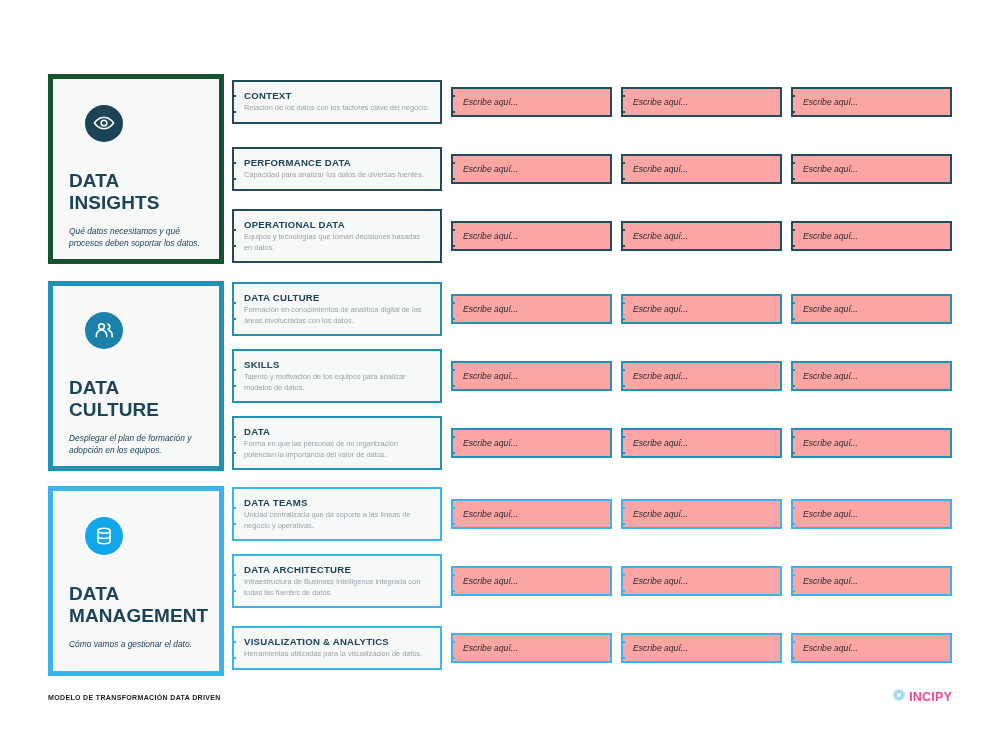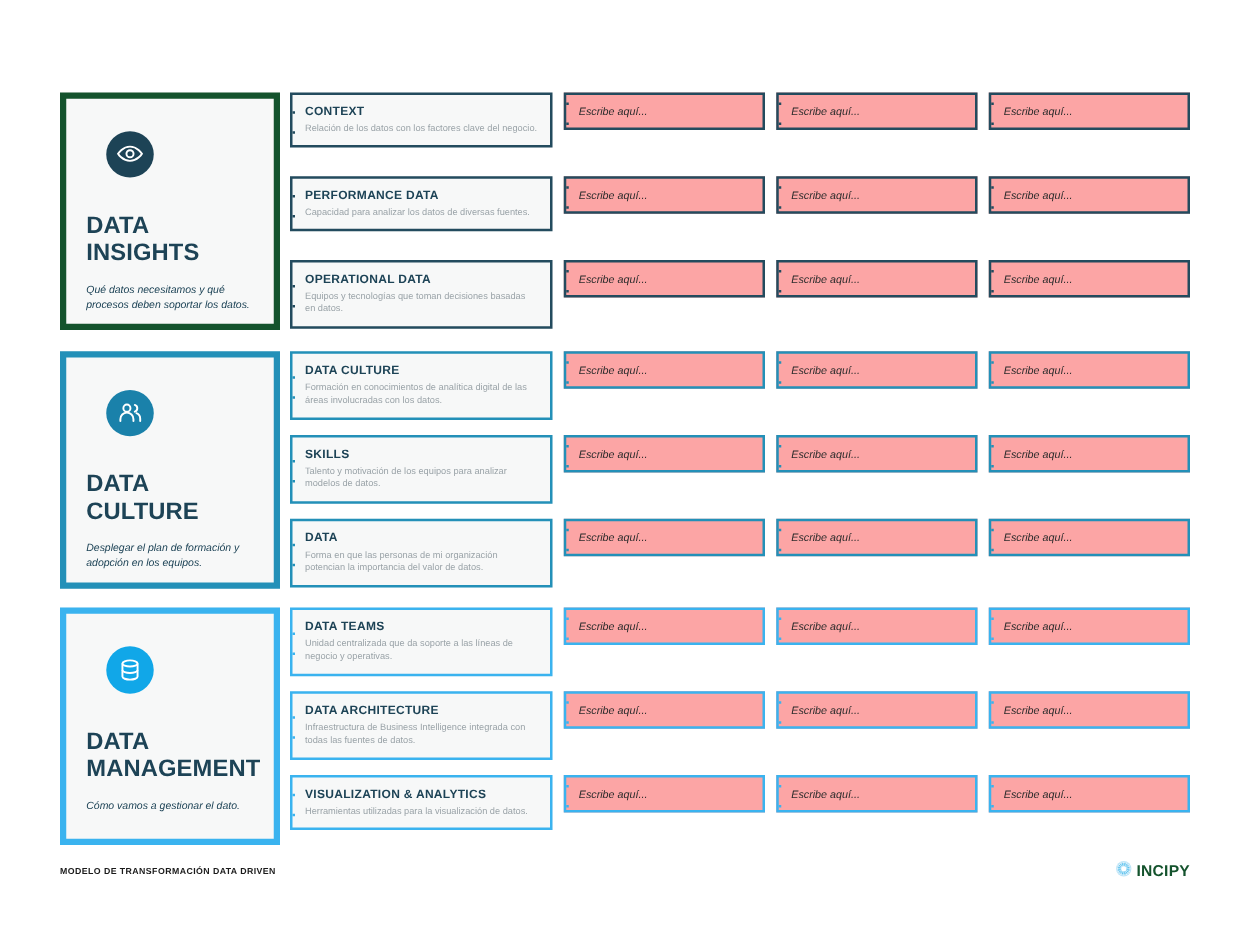--- a/index.html
+++ b/index.html
@@ -76,21 +76,21 @@
     flex: 1 1 auto;
     display: flex;
     flex-direction: column;
     justify-content: space-between;
     padding-left: 8px;
   }
   .row {
     height: 56px;
     display: flex;
     flex-direction: row;
-    align-items: flex-start;
+    align-items: center;
   }
 
   .cell {
     position: relative;
     background: #f7f8f8;
     border: 2px solid #234b5e;
     padding: 8px 10px;
     overflow: hidden;
   }
   .s2 .cell { border-color: #2390b8; }
@@ -154,21 +154,21 @@
   }
   .brand {
     display: flex;
     align-items: center;
     gap: 3px;
   }
   .brand-name {
     font-size: 12.5px;
     font-weight: bold;
     letter-spacing: 0.2px;
-    color: #14532d;
+    color: #ec4899;
   }
 </style>
 </head>
 <body>
 
 <div class="canvas">
 
   <div class="section s1">
     <div class="pillar">
       <div class="pillar-icon">

